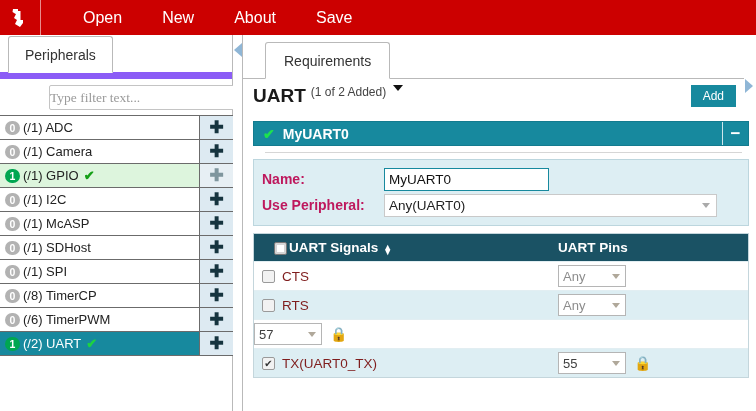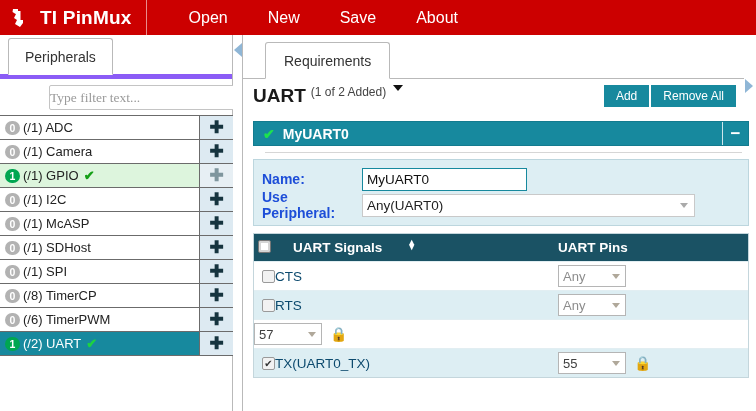--- a/index.html
+++ b/index.html
@@ -41,21 +41,21 @@
 
   
   #left-panel {
     width: 233px; height: 376px;
     background: #ffffff;
     position: relative;
     border-right: 1px solid #b9b9b9;
   }
   .tabstrip {
     height: 44px; position: relative;
-    border-bottom: 5px solid #8b5cf6;
+    border-bottom: 7px solid #8b5cf6;
     background: #ffffff;
   }
   .tab {
     position: absolute; bottom: -1px; left: 8px;
     height: 37px; padding: 0 16px;
     border: 1px solid #b9b9b9; border-bottom: 1px solid #ffffff;
     background: #ffffff;
     display: flex; align-items: center;
     font-size: 14px; color: #333333;
     border-radius: 3px 3px 0 0;
@@ -178,21 +178,21 @@
     color: #ffffff; font-size: 17px; font-weight: bold; cursor: pointer;
   }
   #hr-thin { margin: 6px 14px 0 22px; border-top: 1px solid #d6d6d6; }
 
   #form-box {
     margin: 6px 7px 0 10px;
     background: #ddeef3; border: 1px solid #bcd6de;
     padding: 6px 0 7px 0;
   }
   .form-row { display: flex; align-items: center; height: 26px; padding-left: 8px; }
-  .form-label { width: 100px; font-size: 14px; color: #1d4ed8; font-weight: bold; }
+  .form-label { width: 122px; font-size: 14px; color: #be185d; font-weight: bold; }
   #name-input {
     width: 165px; height: 23px; border: 1px solid #17899e;
     font-size: 13.5px; color: #111111; padding: 0 4px;
     font-family: "Liberation Sans", sans-serif; background: #ffffff;
     outline: none;
   }
   #periph-select {
     width: 333px; height: 23px; border: 1px solid #c9c9c9;
     background: #ffffff; font-size: 13.5px; color: #222222;
     display: flex; align-items: center; padding: 0 4px; position: relative;
@@ -202,33 +202,33 @@
     position: absolute; right: 6px; width: 0; height: 0;
     border-left: 4px solid transparent; border-right: 4px solid transparent;
     border-top: 5px solid #aaaaaa;
   }
 
   #sig-table { margin: 7px 7px 0 10px; border: 1px solid #c4d6dc; }
   #sig-header {
     height: 27px; background: #1a5264; display: flex; align-items: center;
     color: #ffffff; font-size: 13.5px; font-weight: bold;
   }
-  .hcell-sig { flex: 1; display: flex; align-items: flex-start; padding-left: 4px; gap: 22px; }
+  .hcell-sig { flex: 1; display: flex; align-items: flex-end; padding-left: 20px; gap: 2px; }
   .hcell-pin { width: 190px; font-weight: bold; }
   .sortarrows {
     display: inline-flex; flex-direction: column; line-height: 5px;
     font-size: 9px; margin-left: 3px; cursor: pointer;
   }
   .sig-row {
     height: 29px; display: flex; align-items: center;
     background: #ffffff; border-top: 1px solid #e2eef2;
   }
   .sig-row.alt { background: #ddeef3; }
-  .sig-name { flex: 1; display: flex; align-items: center; padding-left: 8px; 
-              font-size: 13.5px; color: #0c4a6e; }
+  .sig-name { flex: 1; display: flex; align-items: center; padding-left: 8px; gap: 7px;
+              font-size: 13.5px; color: #7f1d1d; }
   .sig-pin { width: 190px; display: flex; align-items: center; gap: 8px; }
   .cb {
     width: 13px; height: 13px; border: 1px solid #9a9a9a; background: #f2f2f2;
     border-radius: 2px; display: inline-flex; align-items: center; justify-content: center;
     font-size: 10px; color: #333333; cursor: pointer; flex: none;
   }
   .cb.checked::after { content: "\2714"; font-size: 10px; color: #333; }
   .cb.partial::after { content: ""; width: 7px; height: 7px; background: #ffffff; }
   #sig-header .cb { background: #d5d5d5; border-color: #777; }
   .pinsel {
@@ -247,27 +247,26 @@
 </head>
 <body>
 
 <div id="topbar">
   <div id="ti-logo">
     <svg width="24" height="22" viewBox="0 0 24 22">
       <path d="M4 2 L9 2 L9 4 L11.5 4 L11.5 13 L14 13 L14 16 L11 20 L6 17 L8 13 L5 11 L7 7 L3.5 5 Z" fill="#ffffff"></path>
       <circle cx="6.5" cy="4.5" r="2" fill="#ffffff"></circle>
     </svg>
   </div>
-  <div id="app-title">TI PinMux</div>
   <div id="menu-divider"></div>
   <div id="menu-items">
     <div class="menu-item">Open</div>
     <div class="menu-item">New</div>
+    <div class="menu-item">About</div>
     <div class="menu-item">Save</div>
-    <div class="menu-item">About</div>
   </div>
 </div>
 
 <div id="main">
 
   <div id="left-panel">
     <div class="tabstrip">
       <div class="tab">Peripherals</div>
     </div>
     <div id="filter-wrap">
@@ -360,21 +359,20 @@
         <div class="arrow-r"></div>
       </div>
     </div>
 
     <div id="req-head">
       <span id="uart-title">UART</span>
       <span id="uart-count">(1 of 2 Added)</span>
       <span id="uart-caret"></span>
       <div id="head-btns">
         <button class="tbtn">Add</button>
-        <button class="tbtn">Remove All</button>
       </div>
     </div>
 
     <div id="inst-bar">
       <span id="inst-check">✔</span>
       <span id="inst-name">MyUART0</span>
       <span id="inst-minus">−</span>
     </div>
 
     <div id="hr-thin"></div>

